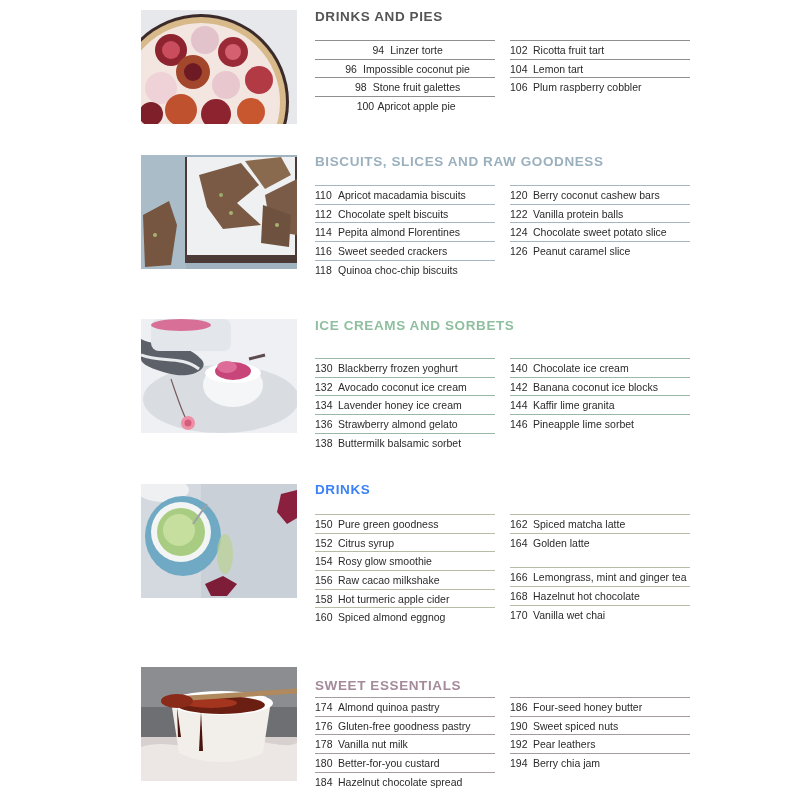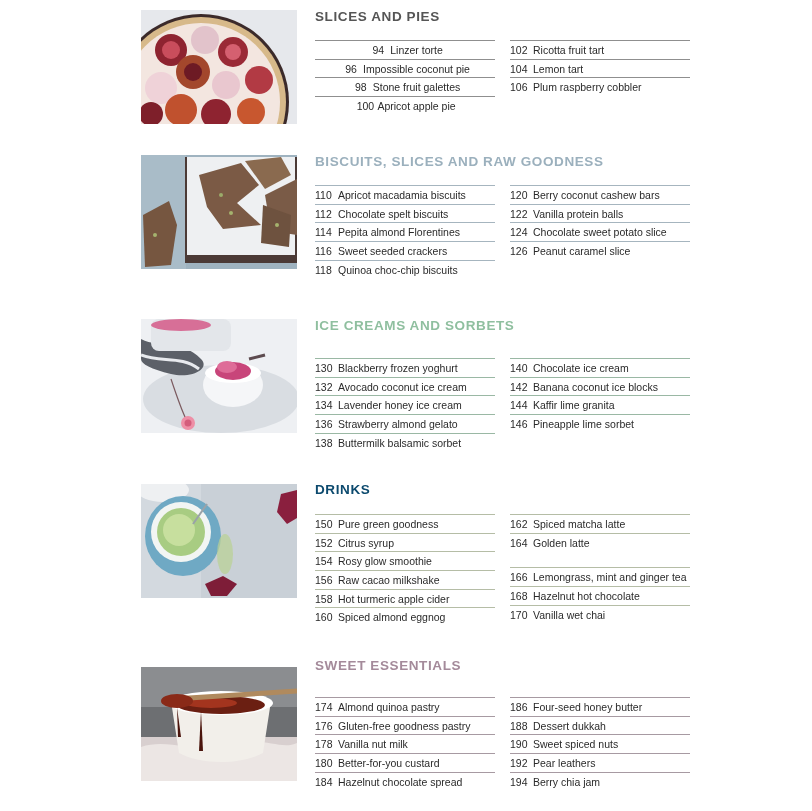--- a/index.html
+++ b/index.html
@@ -79,21 +79,21 @@
       <circle cx="52" cy="62" r="9" fill="#6d1a24"></circle>
       <circle cx="85" cy="75" r="14" fill="#e9c7cf"></circle>
       <circle cx="118" cy="70" r="14" fill="#b23a44"></circle>
       <circle cx="20" cy="78" r="16" fill="#efd2d8"></circle>
       <circle cx="40" cy="100" r="16" fill="#c0512e"></circle>
       <circle cx="75" cy="104" r="15" fill="#8e2330"></circle>
       <circle cx="110" cy="102" r="14" fill="#c8572f"></circle>
       <circle cx="10" cy="104" r="12" fill="#7e1f2a"></circle>
     </svg>
   </div>
-  <div class="heading" style="top:9px; color:#555555;">SLICES AND PIES</div>
+  <div class="heading" style="top:9px; color:#555555;">DRINKS AND PIES</div>
   <div class="col left" style="top:40px;text-align:center;">
     <div class="row" style="border-color:#8f8f8f;"><span class="num">94</span><span class="title">Linzer torte</span></div>
     <div class="row" style="border-color:#8f8f8f;"><span class="num">96</span><span class="title">Impossible coconut pie</span></div>
     <div class="row" style="border-color:#8f8f8f;"><span class="num">98</span><span class="title">Stone fruit galettes</span></div>
     <div class="row" style="border-color:#8f8f8f;"><span class="num">100</span><span class="title">Apricot apple pie</span></div>
   </div>
   <div class="col right" style="top:40px;">
     <div class="row" style="border-color:#8f8f8f;"><span class="num">102</span><span class="title">Ricotta fruit tart</span></div>
     <div class="row" style="border-color:#8f8f8f;"><span class="num">104</span><span class="title">Lemon tart</span></div>
     <div class="row" style="border-color:#8f8f8f;"><span class="num">106</span><span class="title">Plum raspberry cobbler</span></div>
@@ -178,21 +178,21 @@
       <ellipse cx="42" cy="52" rx="38" ry="40" fill="#6fa9c4"></ellipse>
       <ellipse cx="40" cy="48" rx="30" ry="30" fill="#f2f5f3"></ellipse>
       <ellipse cx="40" cy="48" rx="24" ry="24" fill="#a8cc82"></ellipse>
       <ellipse cx="38" cy="46" rx="16" ry="16" fill="#c7df9e"></ellipse>
       <line x1="52" y1="40" x2="66" y2="20" stroke="#9aa2a8" stroke-width="2"></line>
       <ellipse cx="84" cy="70" rx="8" ry="20" fill="#b9d193" opacity="0.7"></ellipse>
       <path d="M140,10 L156,6 L156,34 L146,40 L136,28 Z" fill="#8a1f3e"></path>
       <path d="M64,100 L82,92 L96,100 L86,112 L70,112 Z" fill="#7e1d38"></path>
     </svg>
   </div>
-  <div class="heading" style="top:482px; color:#0c4a6e;">DRINKS</div>
+  <div class="heading" style="top:482px; color:#3b82f6;">DRINKS</div>
   <div class="col left" style="top:514px;">
     <div class="row" style="border-color:#b5bda6;"><span class="num">150</span><span class="title">Pure green goodness</span></div>
     <div class="row" style="border-color:#b5bda6;"><span class="num">152</span><span class="title">Citrus syrup</span></div>
     <div class="row" style="border-color:#b5bda6;"><span class="num">154</span><span class="title">Rosy glow smoothie</span></div>
     <div class="row" style="border-color:#b5bda6;"><span class="num">156</span><span class="title">Raw cacao milkshake</span></div>
     <div class="row" style="border-color:#b5bda6;"><span class="num">158</span><span class="title">Hot turmeric apple cider</span></div>
     <div class="row" style="border-color:#b5bda6;"><span class="num">160</span><span class="title">Spiced almond eggnog</span></div>
   </div>
   <div class="col right" style="top:514px;">
     <div class="row" style="border-color:#b5bda6;"><span class="num">162</span><span class="title">Spiced matcha latte</span></div>
@@ -213,28 +213,27 @@
       <path d="M30,34 L130,34 L122,86 C100,98 60,98 38,86 Z" fill="#f2efea"></path>
       <ellipse cx="80" cy="36" rx="52" ry="12" fill="#ffffff"></ellipse>
       <ellipse cx="80" cy="38" rx="44" ry="9" fill="#6b1f12"></ellipse>
       <ellipse cx="70" cy="36" rx="26" ry="5" fill="#a3341e"></ellipse>
       <line x1="32" y1="32" x2="156" y2="24" stroke="#b08a5e" stroke-width="5"></line>
       <ellipse cx="36" cy="34" rx="16" ry="7" fill="#8a2a18"></ellipse>
       <path d="M60,44 L62,84 L58,84 Z" fill="#4a140c"></path>
       <path d="M36,40 L40,70 L37,70 Z" fill="#4a140c"></path>
     </svg>
   </div>
-  <div class="heading" style="top:658px; color:#a48a9a;">SWEET ESSENTIALS</div>
+  <div class="heading" style="top:678px; color:#a48a9a;">SWEET ESSENTIALS</div>
   <div class="col left" style="top:697px;">
     <div class="row" style="border-color:#a79aa2;"><span class="num">174</span><span class="title">Almond quinoa pastry</span></div>
     <div class="row" style="border-color:#a79aa2;"><span class="num">176</span><span class="title">Gluten-free goodness pastry</span></div>
     <div class="row" style="border-color:#a79aa2;"><span class="num">178</span><span class="title">Vanilla nut milk</span></div>
     <div class="row" style="border-color:#a79aa2;"><span class="num">180</span><span class="title">Better-for-you custard</span></div>
     <div class="row" style="border-color:#a79aa2;"><span class="num">184</span><span class="title">Hazelnut chocolate spread</span></div>
   </div>
   <div class="col right" style="top:697px;">
     <div class="row" style="border-color:#a79aa2;"><span class="num">186</span><span class="title">Four-seed honey butter</span></div>
-    <div class="row" style="border-color:#a79aa2;"><span class="num">188</span><span class="title">Dessert dukkah</span></div>
     <div class="row" style="border-color:#a79aa2;"><span class="num">190</span><span class="title">Sweet spiced nuts</span></div>
     <div class="row" style="border-color:#a79aa2;"><span class="num">192</span><span class="title">Pear leathers</span></div>
     <div class="row" style="border-color:#a79aa2;"><span class="num">194</span><span class="title">Berry chia jam</span></div>
   </div>
 </div>
 
 </body></html>

